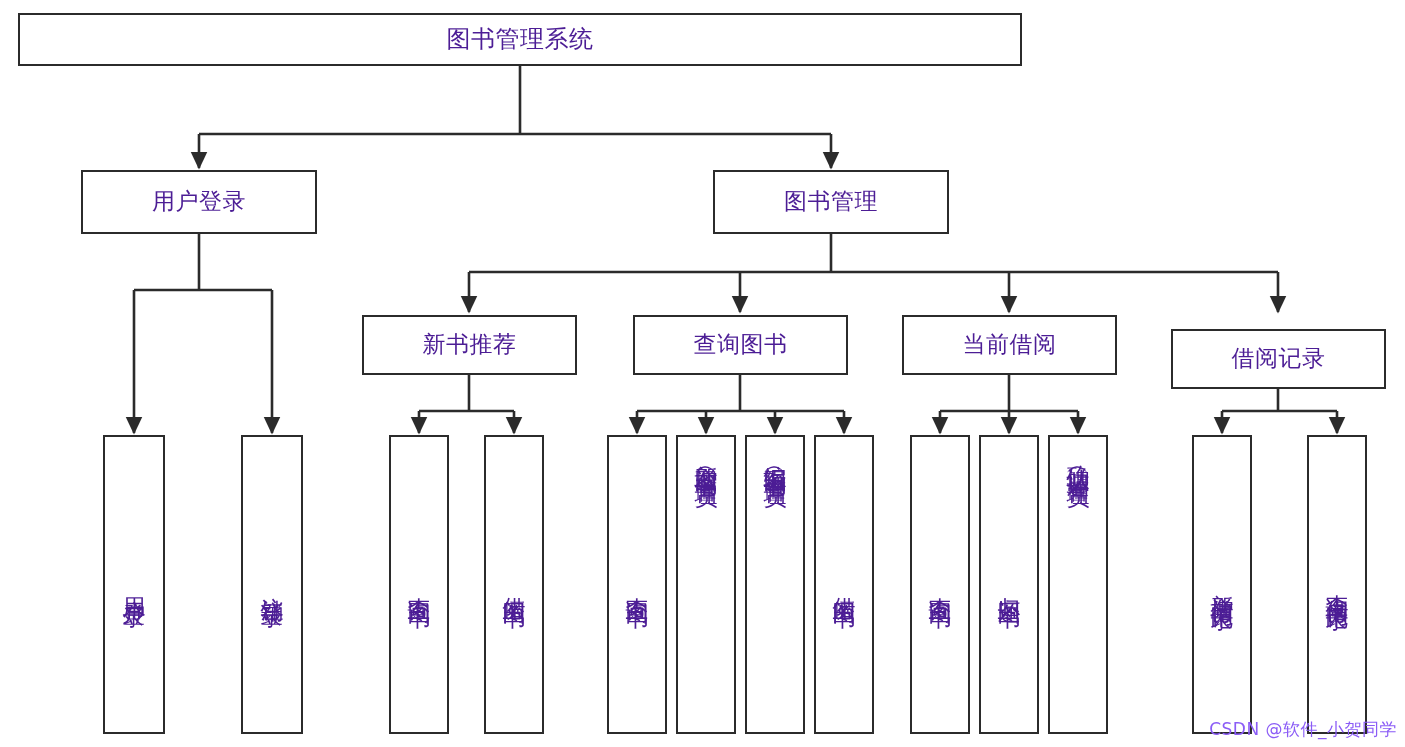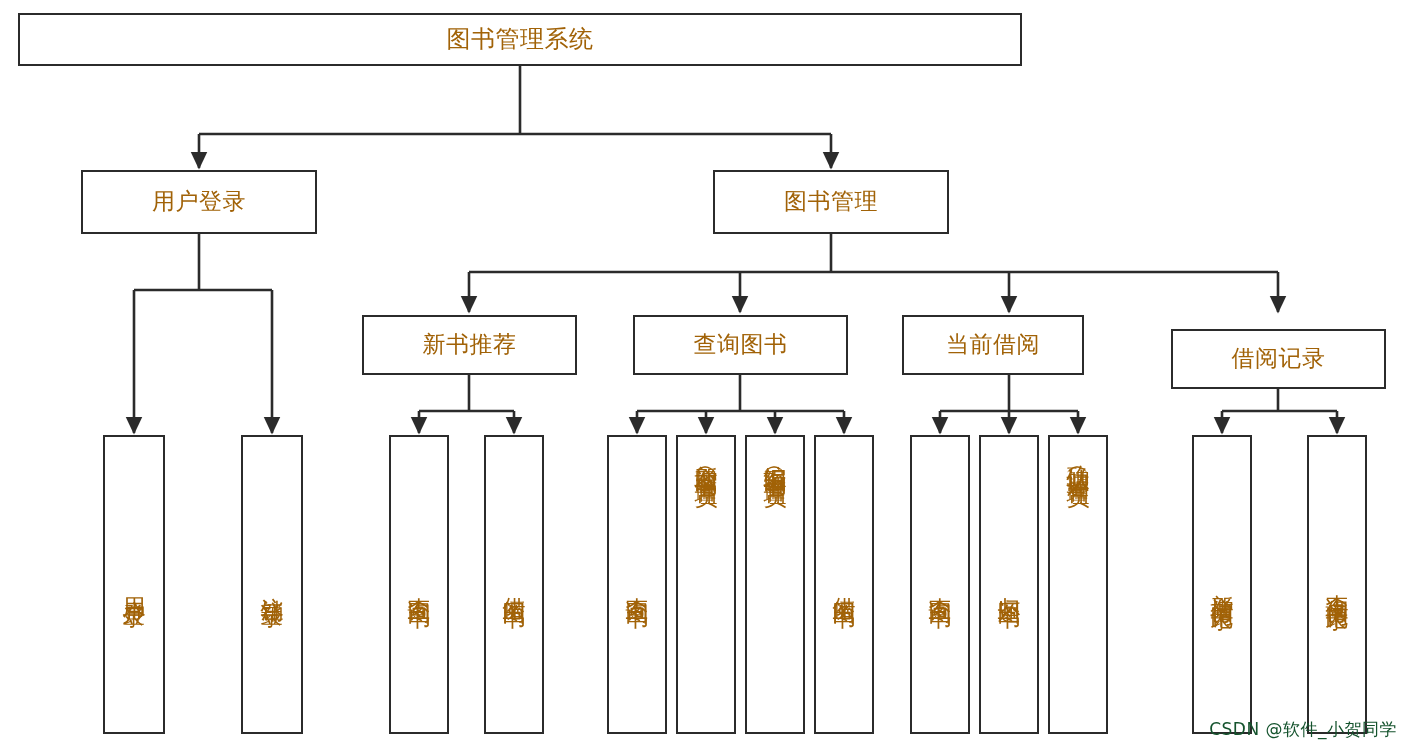--- a/index.html
+++ b/index.html
@@ -35,21 +35,21 @@
     display: flex;
     align-items: center;
     justify-content: center;
     z-index: 2;
   }
   .node-label {
     display: block;
     text-align: center;
     line-height: 1.18;
     letter-spacing: 0.5px;
-    color: #a16207;
+    color: #4c1d95;
     white-space: pre;
   }
   
   .node.h .node-label {
     font-size: 23px;
   }
   .node.root .node-label {
     font-size: 24px;
   }
   
@@ -67,21 +67,21 @@
   }
   .node.v.centerv {
     align-items: center;
     padding-top: 0;
   }
   #watermark {
     position: absolute;
     right: 8px;
     bottom: 6px;
     font-size: 17px;
-    color: #14532d;
+    color: #8b5cf6;
     letter-spacing: 0.5px;
     z-index: 5;
     white-space: pre;
   }
 </style>
 </head>
 <body>
 
 <div id="diagram-root">
 
@@ -145,21 +145,21 @@
   <div class="node h" style="left:362px; top:315px; width:215px; height:60px;">
     <span class="node-label">新书推荐</span>
   </div>
 
   <div class="node h" style="left:713px; top:170px; width:236px; height:64px;">
     <span class="node-label">图书管理</span>
   </div>
   <div class="node h" style="left:633px; top:315px; width:215px; height:60px;">
     <span class="node-label">查询图书</span>
   </div>
-  <div class="node h" style="left:902px; top:315px; width:182px; height:60px;align-items:center;">
+  <div class="node h" style="left:902px; top:315px; width:215px; height:60px;align-items:center;">
     <span class="node-label">当前借阅</span>
   </div>
   <div class="node h" style="left:1171px; top:329px; width:215px; height:60px;">
     <span class="node-label">借阅记录</span>
   </div>
 
   <div class="node v centerv" style="left:103px; top:435px; width:62px; height:299px;">
     <span class="node-label">用户登录</span>
   </div>
   <div class="node v centerv" style="left:241px; top:435px; width:62px; height:299px;">

